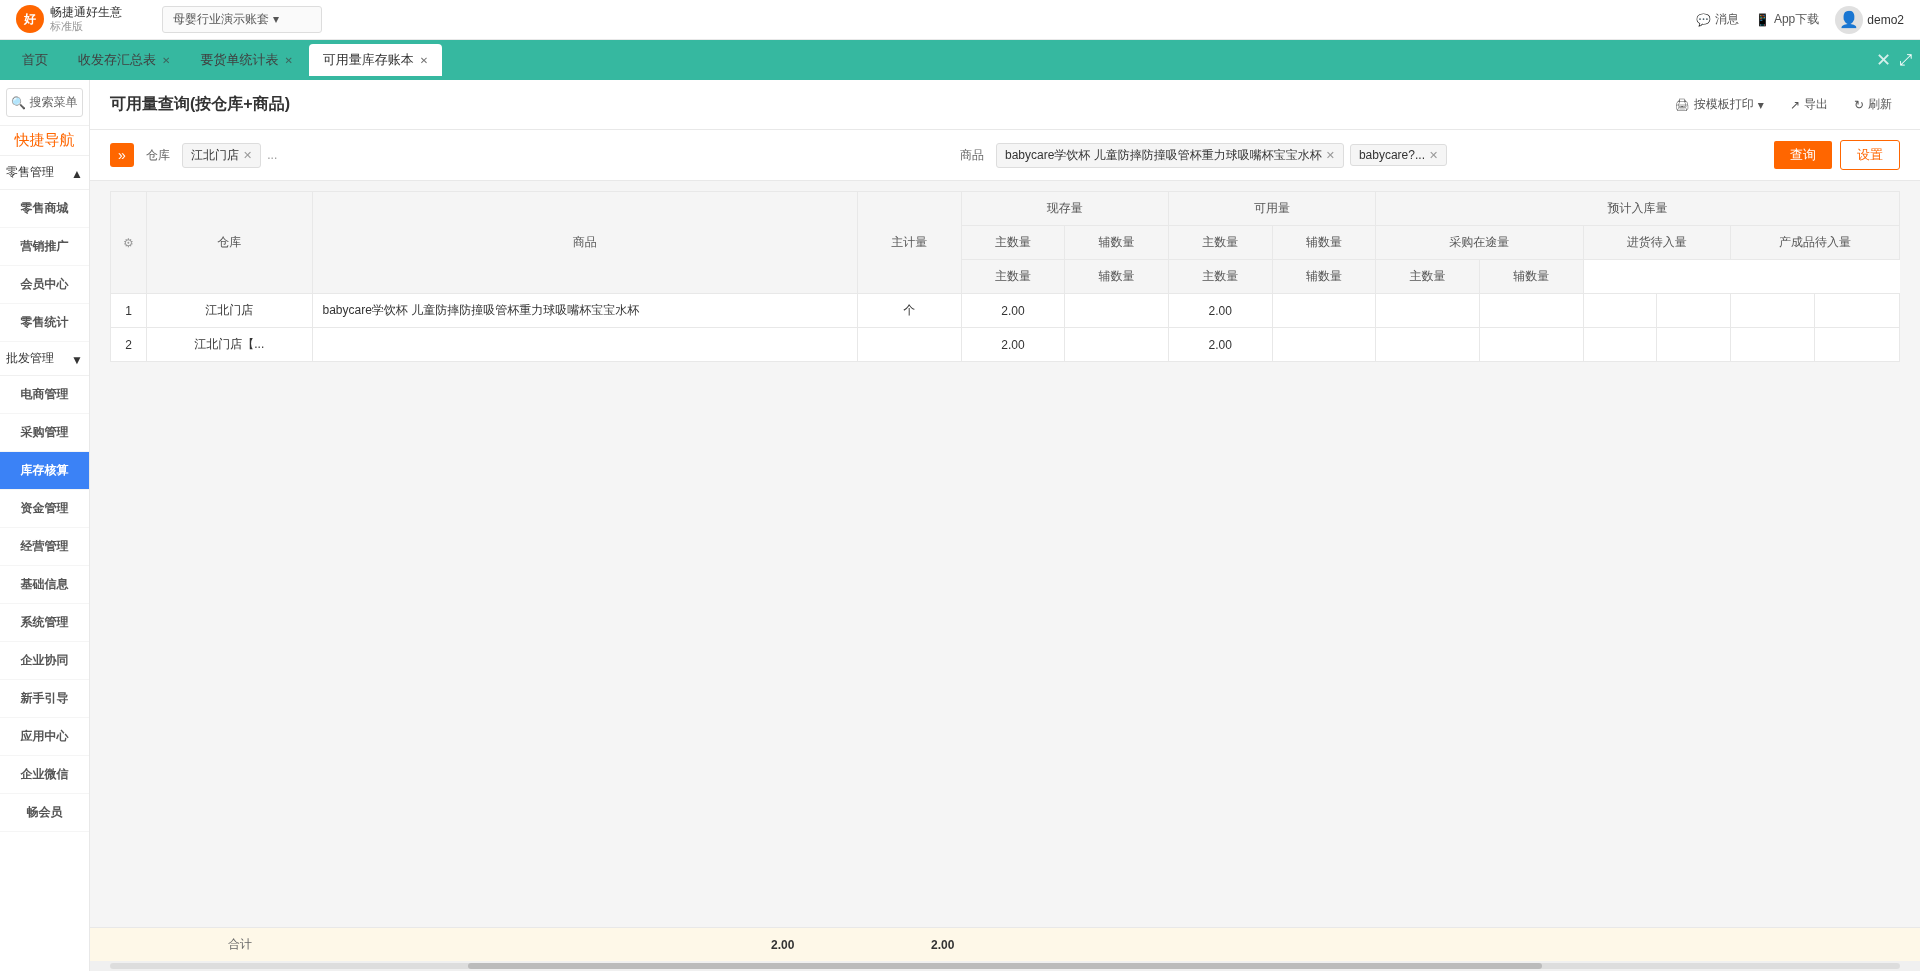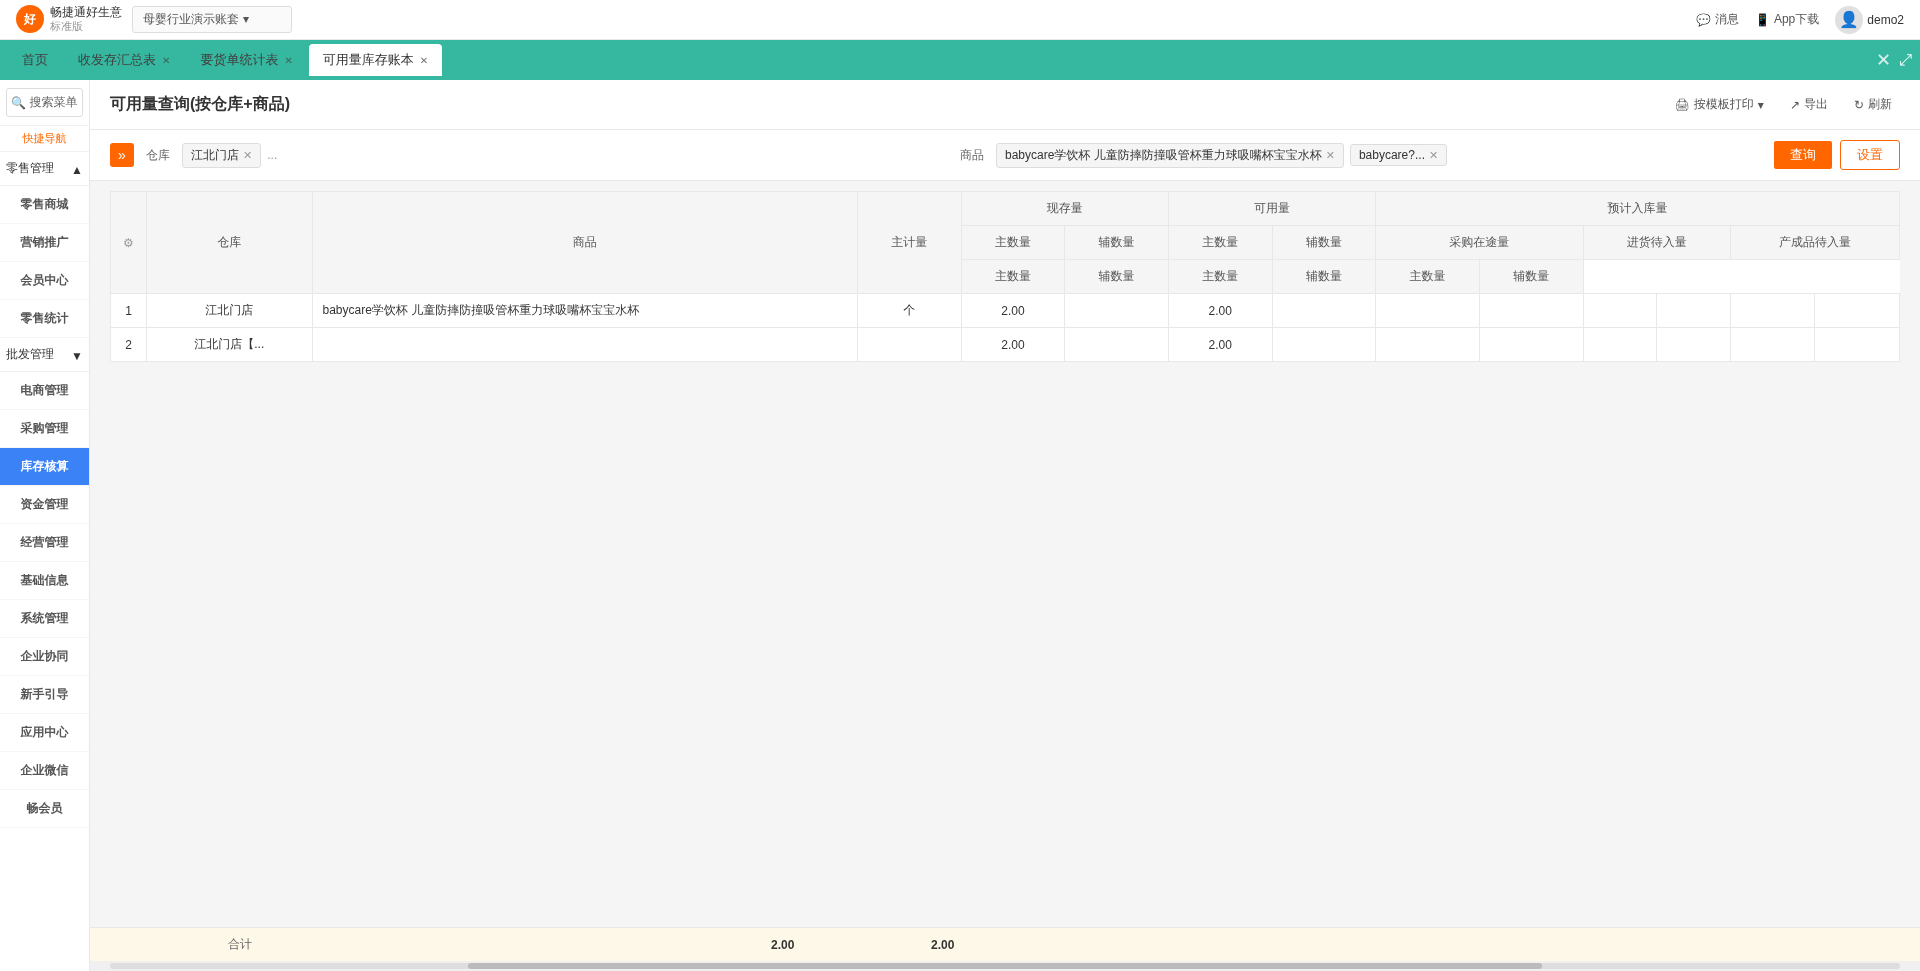--- a/index.html
+++ b/index.html
@@ -14,21 +14,21 @@
       justify-content: space-between;
       padding: 0 16px;
       border-bottom: 1px solid #e8e8e8;
       flex-shrink: 0;
     }
     .top-bar-left { display: flex; align-items: center; gap: 10px; }
     .logo-area { display: flex; align-items: center; gap: 6px; }
     .logo-icon { width: 28px; height: 28px; background: #ff6600; border-radius: 50%; display: flex; align-items: center; justify-content: center; color: #fff; font-size: 12px; font-weight: bold; }
     .logo-text { font-size: 12px; color: #333; line-height: 1.2; }
     .logo-sub { color: #999; font-size: 11px; }
-    .industry-select { display: flex; align-items: center; gap: 4px; padding: 4px 10px; border: 1px solid #ddd; border-radius: 3px; cursor: pointer; background: #fafafa; color: #555; font-size: 12px; min-width: 160px; }
+    .industry-select { display: flex; align-items: center; gap: 4px; padding: 4px 10px; border: 1px solid #ddd; border-radius: 3px; cursor: pointer; background: #fafafa; color: #555; font-size: 12px; min-width: 160px; margin-left: 30px; }
     .top-bar-right { display: flex; align-items: center; gap: 16px; }
     .top-action { display: flex; align-items: center; gap: 4px; color: #555; font-size: 12px; cursor: pointer; }
     .avatar { width: 28px; height: 28px; border-radius: 50%; background: #e0e0e0; overflow: hidden; display: flex; align-items: center; justify-content: center; }
     .user-name { color: #333; font-size: 12px; }
 
     
     .nav-tabs {
       height: 40px;
       background: #36b8a0;
       display: flex;
@@ -63,21 +63,21 @@
       width: 90px;
       background: #fff;
       border-right: 1px solid #e8e8e8;
       display: flex;
       flex-direction: column;
       flex-shrink: 0;
       overflow-y: auto;
     }
     .sidebar-search { padding: 8px 6px; border-bottom: 1px solid #f0f0f0; }
     .sidebar-search-btn { width: 100%; padding: 5px 0; background: #fff; border: 1px solid #ddd; border-radius: 3px; color: #666; font-size: 12px; cursor: pointer; display: flex; align-items: center; justify-content: center; gap: 3px; }
-    .sidebar-nav-btn { padding: 5px 6px; font-size: 11px; color: #ff6600; cursor: pointer; text-align: center; border-bottom: 1px solid #f0f0f0; }
+    .sidebar-nav-btn { padding: 5px 6px; font-size: 15px; color: #ff6600; cursor: pointer; text-align: center; border-bottom: 1px solid #f0f0f0; }
     .sidebar-item {
       padding: 10px 6px;
       text-align: center;
       font-size: 12px;
       color: #555;
       cursor: pointer;
       border-bottom: 1px solid #f5f5f5;
       display: flex;
       flex-direction: column;
       align-items: center;

